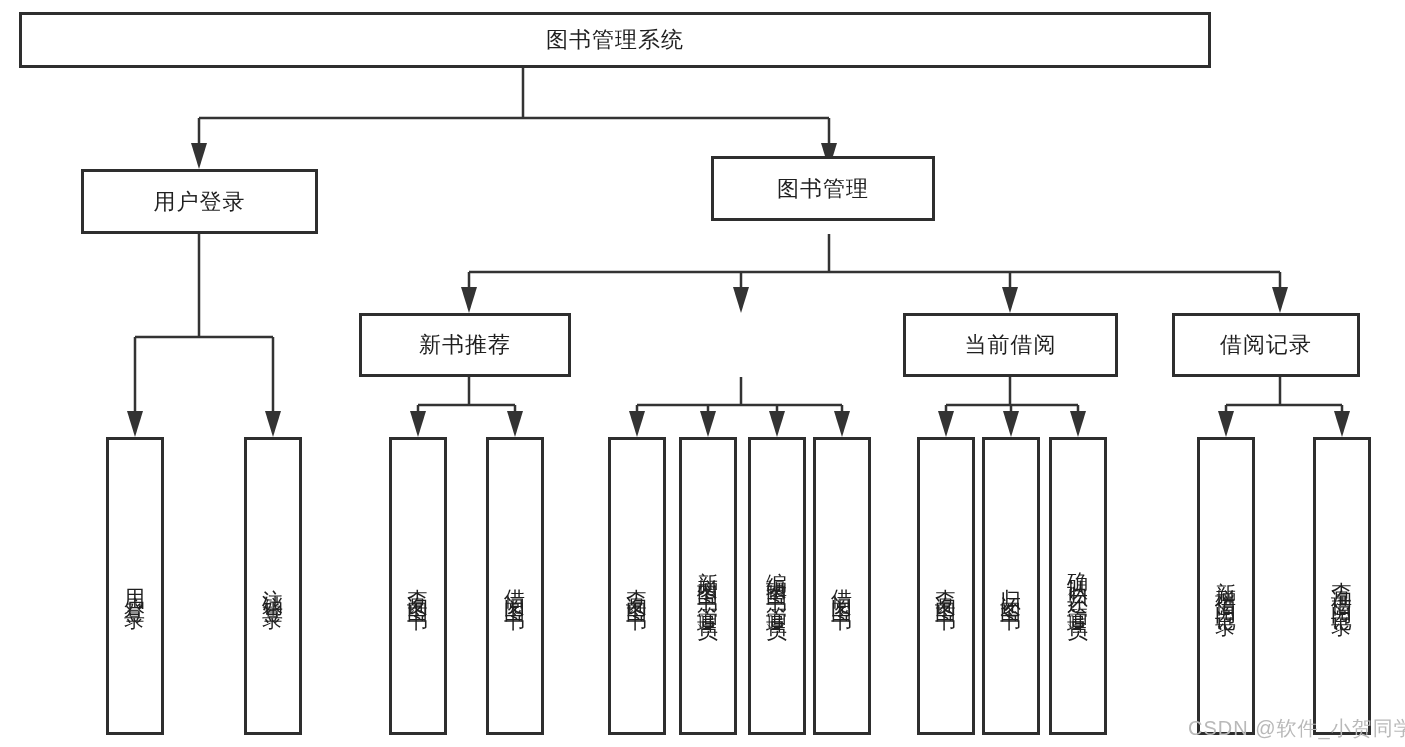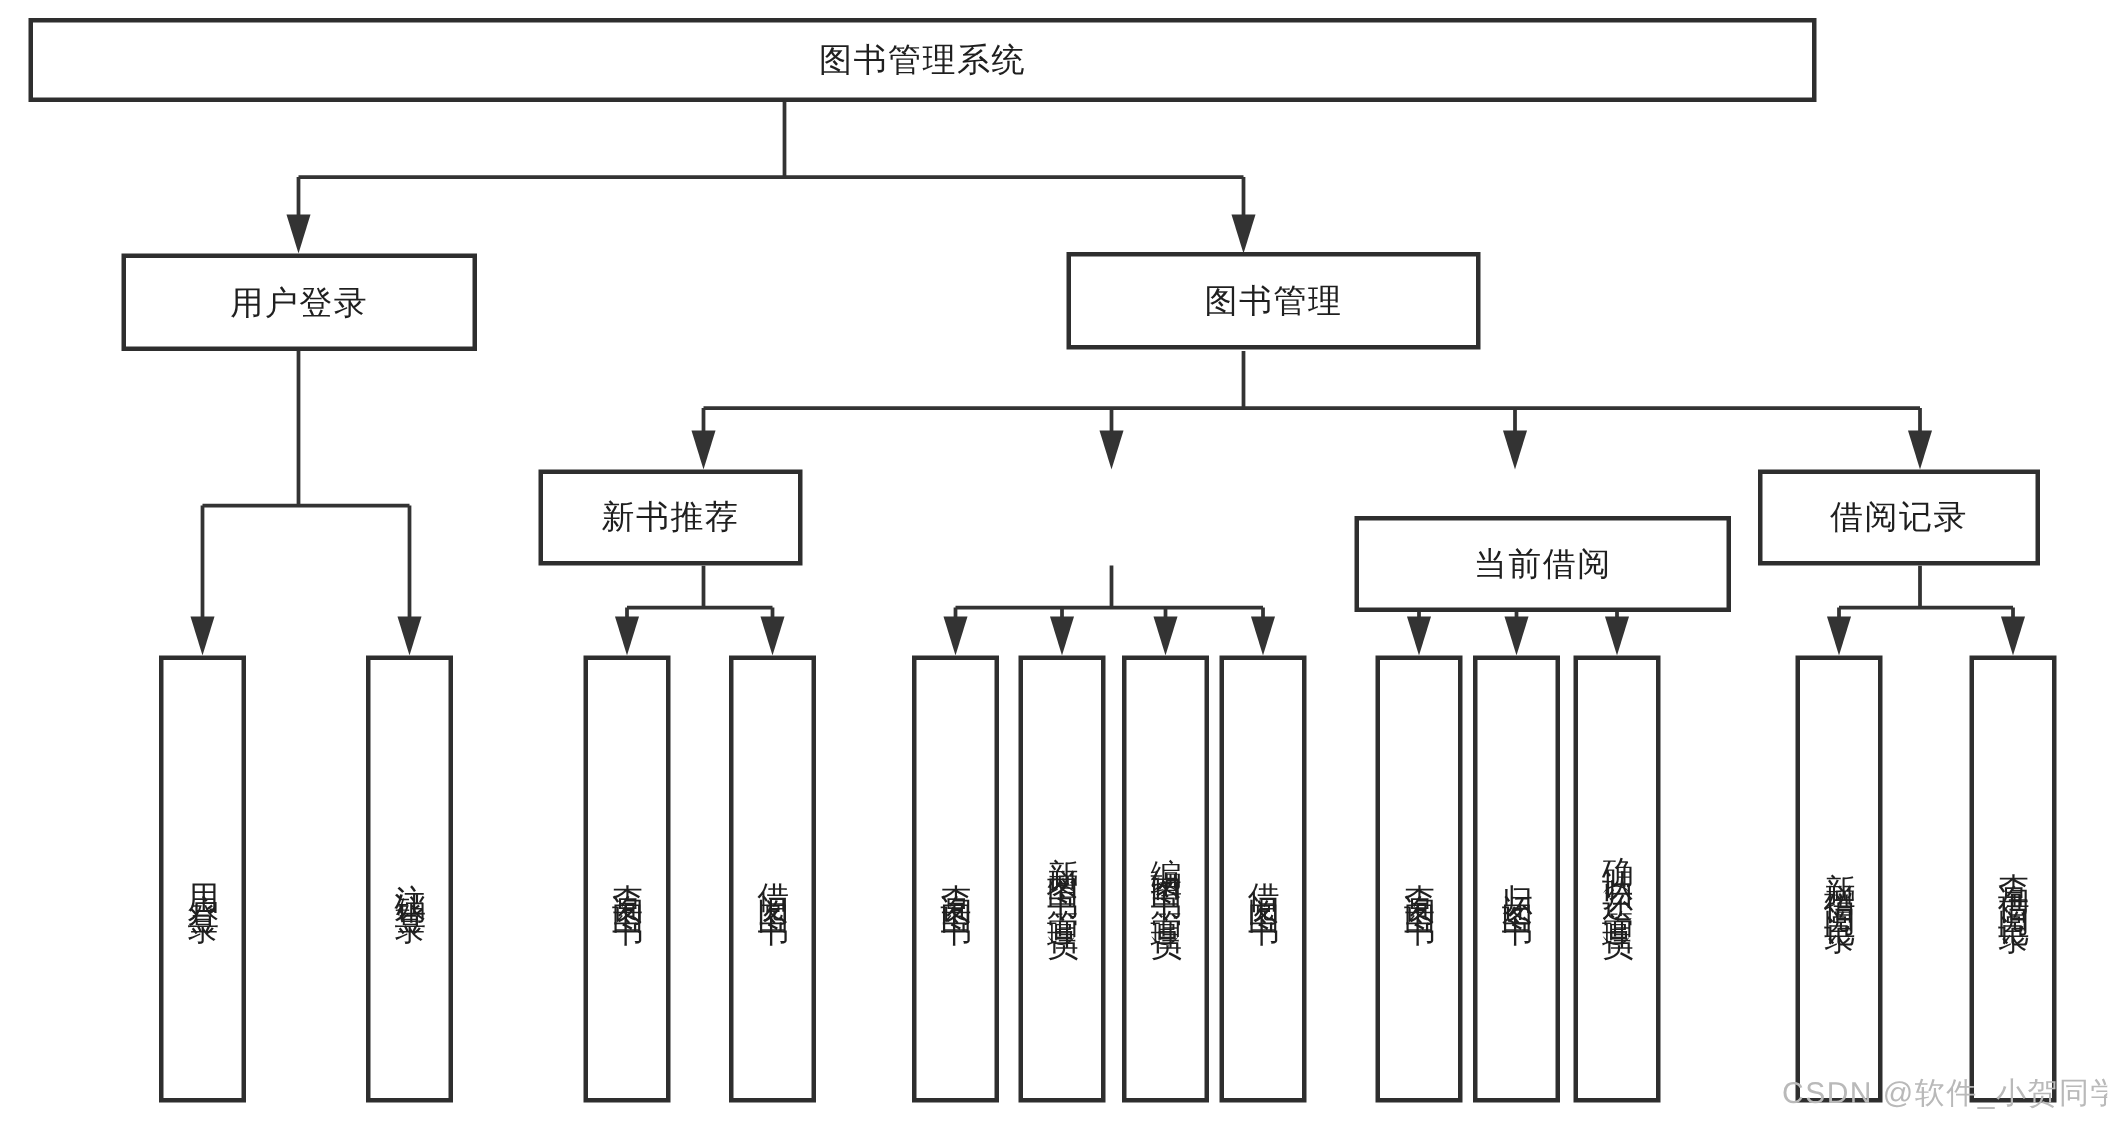--- a/index.html
+++ b/index.html
@@ -70,24 +70,24 @@
     <g>
       <path d="M1280 377 V405 M1226 405 H1342 M1226 405 V413 M1342 405 V413"></path>
       <polygon points="1218,411 1234,411 1226,437"></polygon>
       <polygon points="1334,411 1350,411 1342,437"></polygon>
     </g>
   </svg>
 
   <div class="box h" style="left:19px; top:12px; width:1192px; height:56px;">图书管理系统</div>
 
   <div class="box h" style="left:81px; top:169px; width:237px; height:65px;">用户登录</div>
-  <div class="box h" style="left:711px; top:168px; width:276px; height:65px;">图书管理</div>
+  <div class="box h" style="left:711px; top:156px; width:224px; height:65px;">图书管理</div>
 
-  <div class="box h lvl2" style="left:359px; width:176px;">新书推荐</div>
-  <div class="box h lvl2" style="left:903px; width:251px;margin-top:31px;">当前借阅</div>
+  <div class="box h lvl2" style="left:359px; width:212px;">新书推荐</div>
+  <div class="box h lvl2" style="left:903px; width:215px;">当前借阅</div>
   <div class="box h lvl2" style="left:1172px; width:188px;">借阅记录</div>
 
   <div class="box v leaf" style="left:106px;">
     <span>用户登录</span>
   </div>
   <div class="box v leaf" style="left:244px;">
     <span>注销登录</span>
   </div>
 
   <div class="box v leaf" style="left:389px;">

